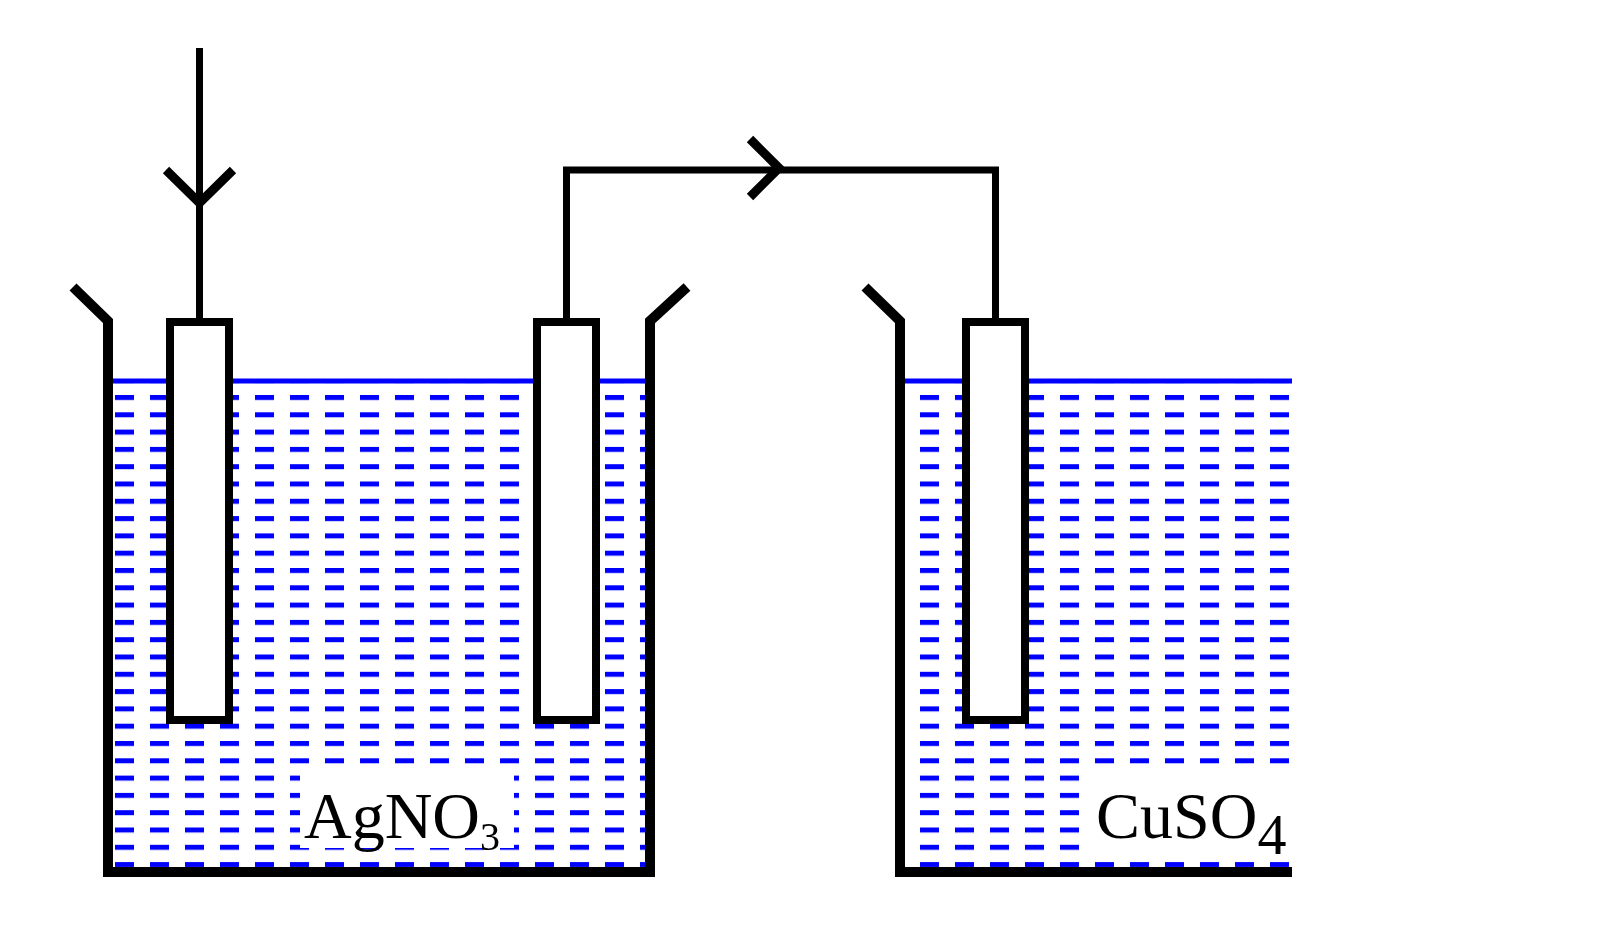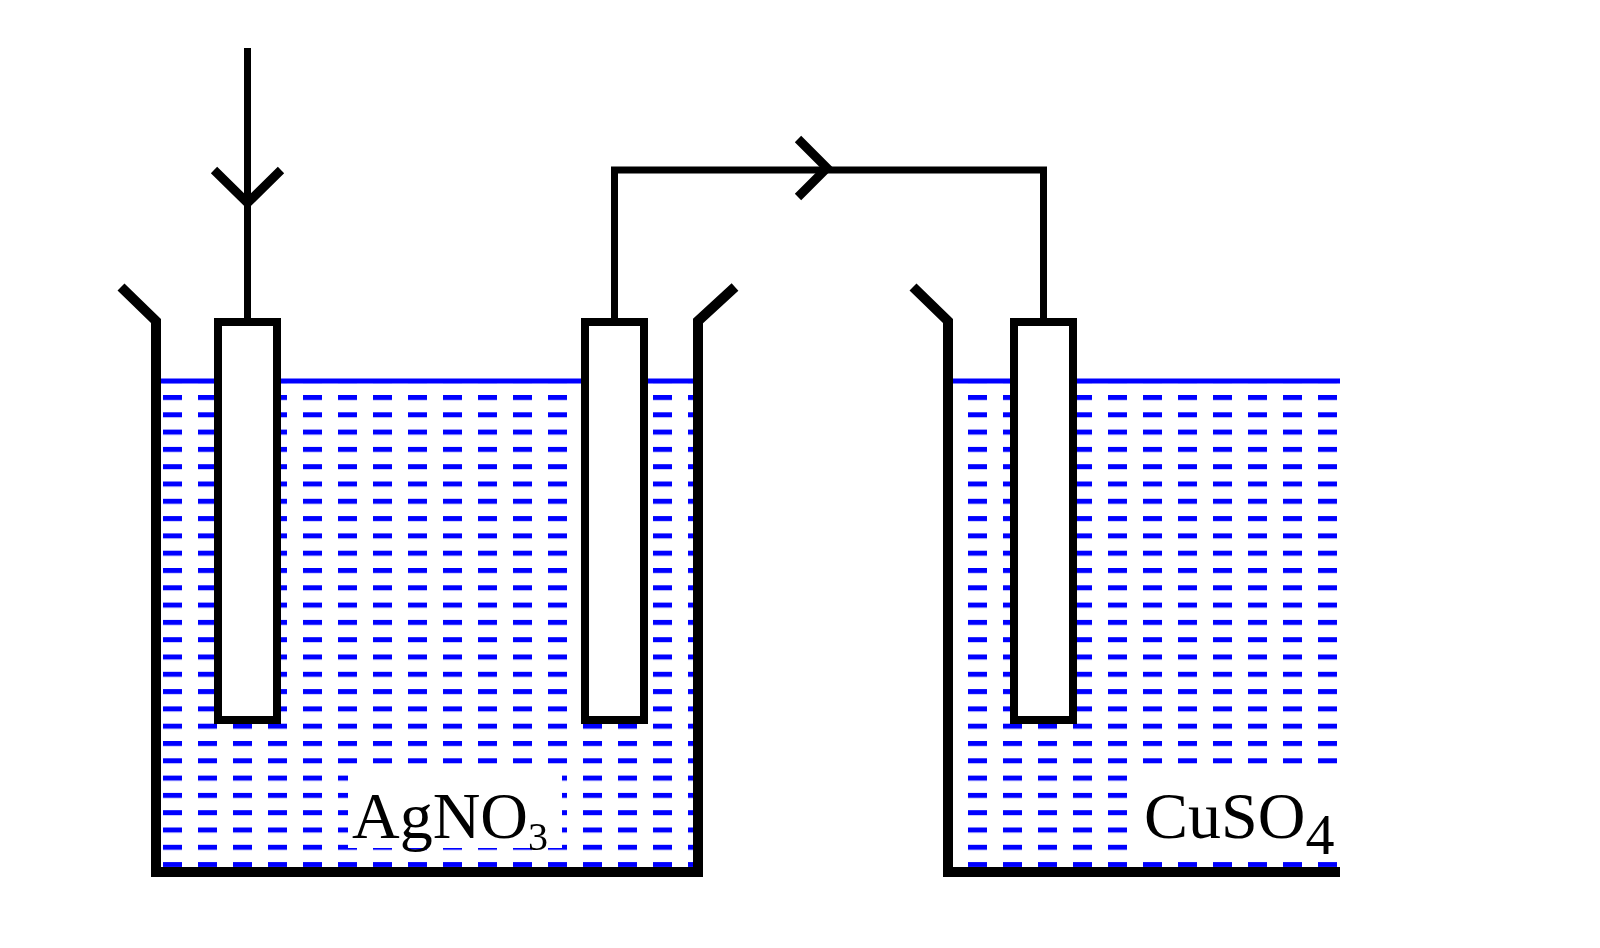--- a/index.html
+++ b/index.html
@@ -7,21 +7,20 @@
     padding: 0;
     background: #ffffff;
   }
   .stage {
     position: relative;
     width: 1292px;
     height: 948px;
     background: #ffffff;
     overflow: hidden;
     font-family: "Liberation Serif", serif;
-    padding-left: 48px;
   }
   svg { display: block; }
   text {
     font-family: "Liberation Serif", serif;
     fill: #000000;
   }
 </style>
 </head>
 <body>
 

